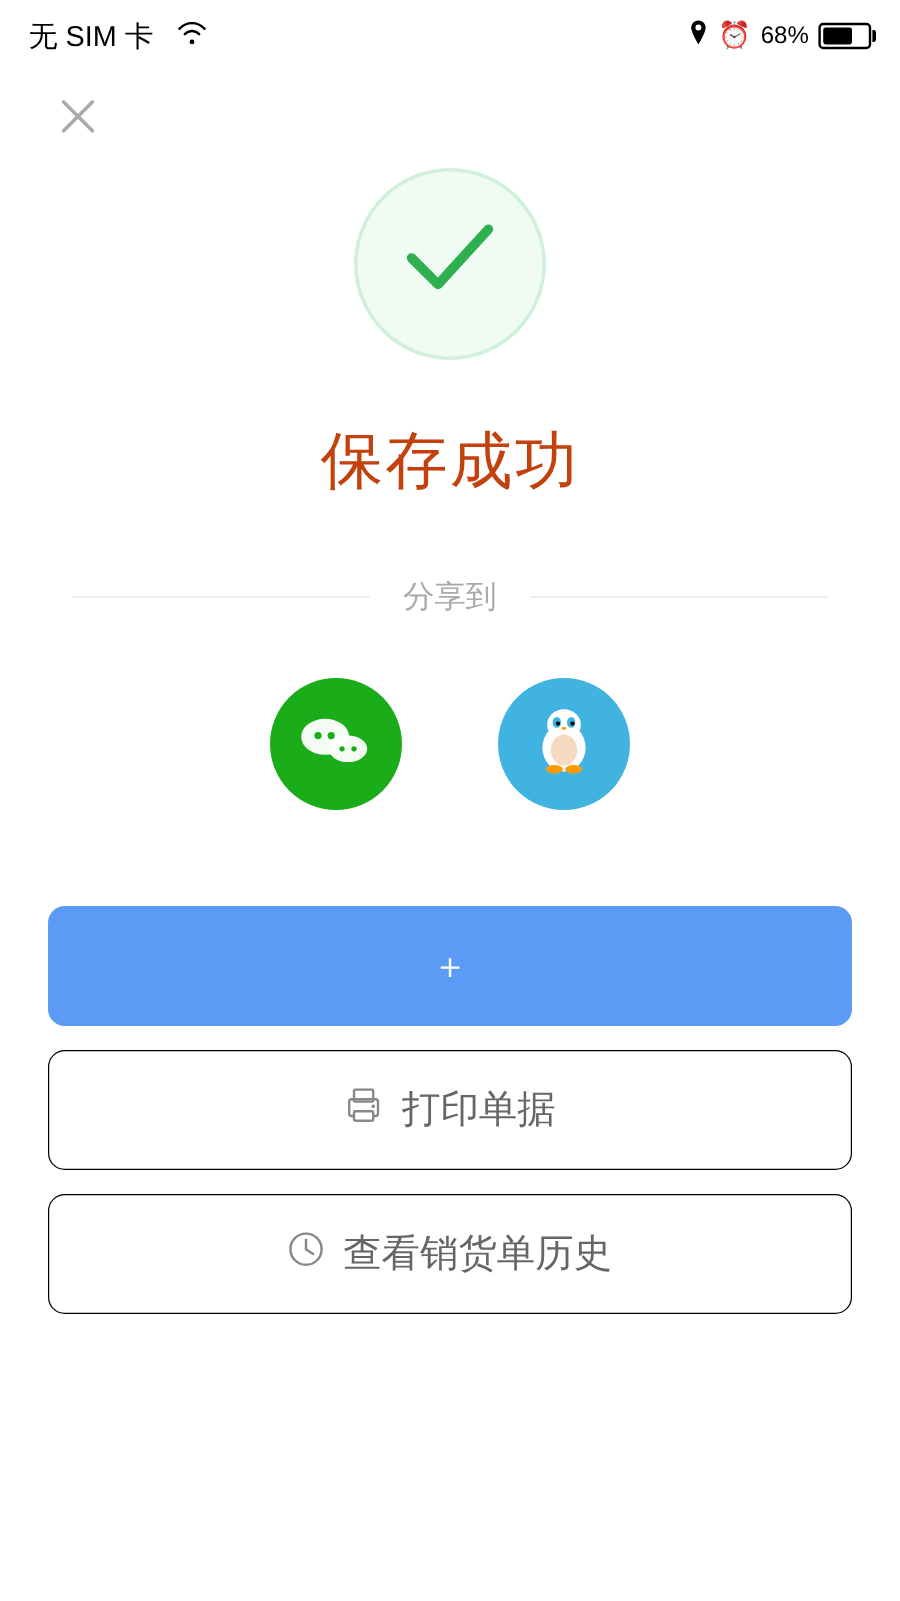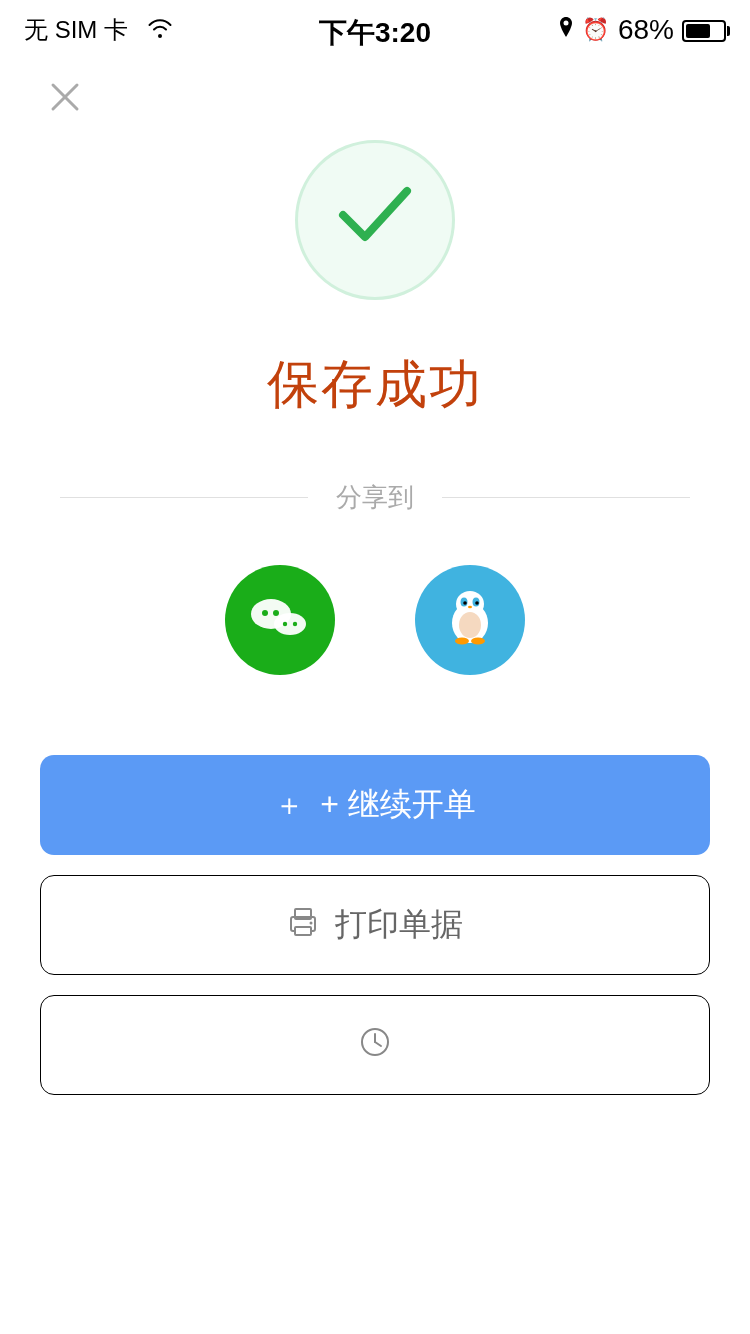--- a/index.html
+++ b/index.html
@@ -247,30 +247,29 @@
   <div class="status-left">
     <span style="font-size:24px;">无 SIM 卡</span>
     <span style="font-size:24px;">
       <svg width="28" height="20" viewBox="0 0 28 20" fill="none" xmlns="http://www.w3.org/2000/svg">
         <path d="M14 16a2 2 0 1 1 0 4 2 2 0 0 1 0-4z" fill="#000"></path>
         <path d="M8 11.5C9.8 9.7 11.8 8.8 14 8.8s4.2.9 6 2.7" stroke="#000" stroke-width="2" stroke-linecap="round" fill="none"></path>
         <path d="M3.5 7C6.6 3.9 10.1 2.3 14 2.3s7.4 1.6 10.5 4.7" stroke="#000" stroke-width="2" stroke-linecap="round" fill="none"></path>
       </svg>
     </span>
   </div>
-  <div class="status-center">下午3:20</div>
   <div class="status-right">
     <span>
       <svg width="18" height="22" viewBox="0 0 18 22" fill="none">
         <path d="M9 1C5.7 1 3 3.7 3 7c0 4.5 6 14 6 14s6-9.5 6-14c0-3.3-2.7-6-6-6z" fill="#000"></path>
         <circle cx="9" cy="7" r="2.5" fill="#fff"></circle>
       </svg>
     </span>
     <span style="font-size:22px;">⏰</span>
-    <span style="font-size:28px;">68%</span>
+    <span style="font-size:20px;">68%</span>
     <span>
       <div class="battery-bar">
           <div class="battery-fill"></div>
         </div>
     </span>
   </div>
 </div>
 
 <div class="close-btn">
   <svg class="close-icon-svg" viewBox="0 0 32 32" fill="none" xmlns="http://www.w3.org/2000/svg">
@@ -328,37 +327,37 @@
         <ellipse cx="38" cy="53" rx="7" ry="3.5" fill="#f90"></ellipse>
 
         <ellipse cx="30" cy="37" rx="11" ry="13" fill="#f5d9c0"></ellipse>
       </svg>
     </button>
   </div>
 
   <div class="action-buttons">
     <button class="action-btn action-btn-primary">
       <span class="btn-icon">＋</span>
-      <span class="btn-label">+ 继续开单</span>
     </button>
     <button class="action-btn action-btn-secondary">
       <span class="btn-icon">
         <svg width="32" height="30" viewBox="0 0 32 30" fill="none">
           <rect x="4" y="10" width="24" height="14" rx="2" stroke="#888" stroke-width="2"></rect>
           <rect x="8" y="20" width="16" height="8" rx="1" fill="#fff" stroke="#888" stroke-width="2"></rect>
           <rect x="8" y="2" width="16" height="10" rx="1" stroke="#888" stroke-width="2"></rect>
           <circle cx="24" cy="16" r="1.5" fill="#888"></circle>
         </svg>
       </span>
       <span class="btn-label">打印单据</span>
     </button>
     <button class="action-btn action-btn-secondary">
       <span class="btn-icon">
         <svg width="30" height="30" viewBox="0 0 30 30" fill="none">
           <circle cx="15" cy="15" r="13" stroke="#888" stroke-width="2"></circle>
           <line x1="15" y1="7" x2="15" y2="15" stroke="#888" stroke-width="2" stroke-linecap="round"></line>
           <line x1="15" y1="15" x2="21" y2="19" stroke="#888" stroke-width="2" stroke-linecap="round"></line>
         </svg>
       </span>
+      <span class="btn-label">查看销货单历史</span>
     </button>
   </div>
 
 </div>
 
 </body></html>

